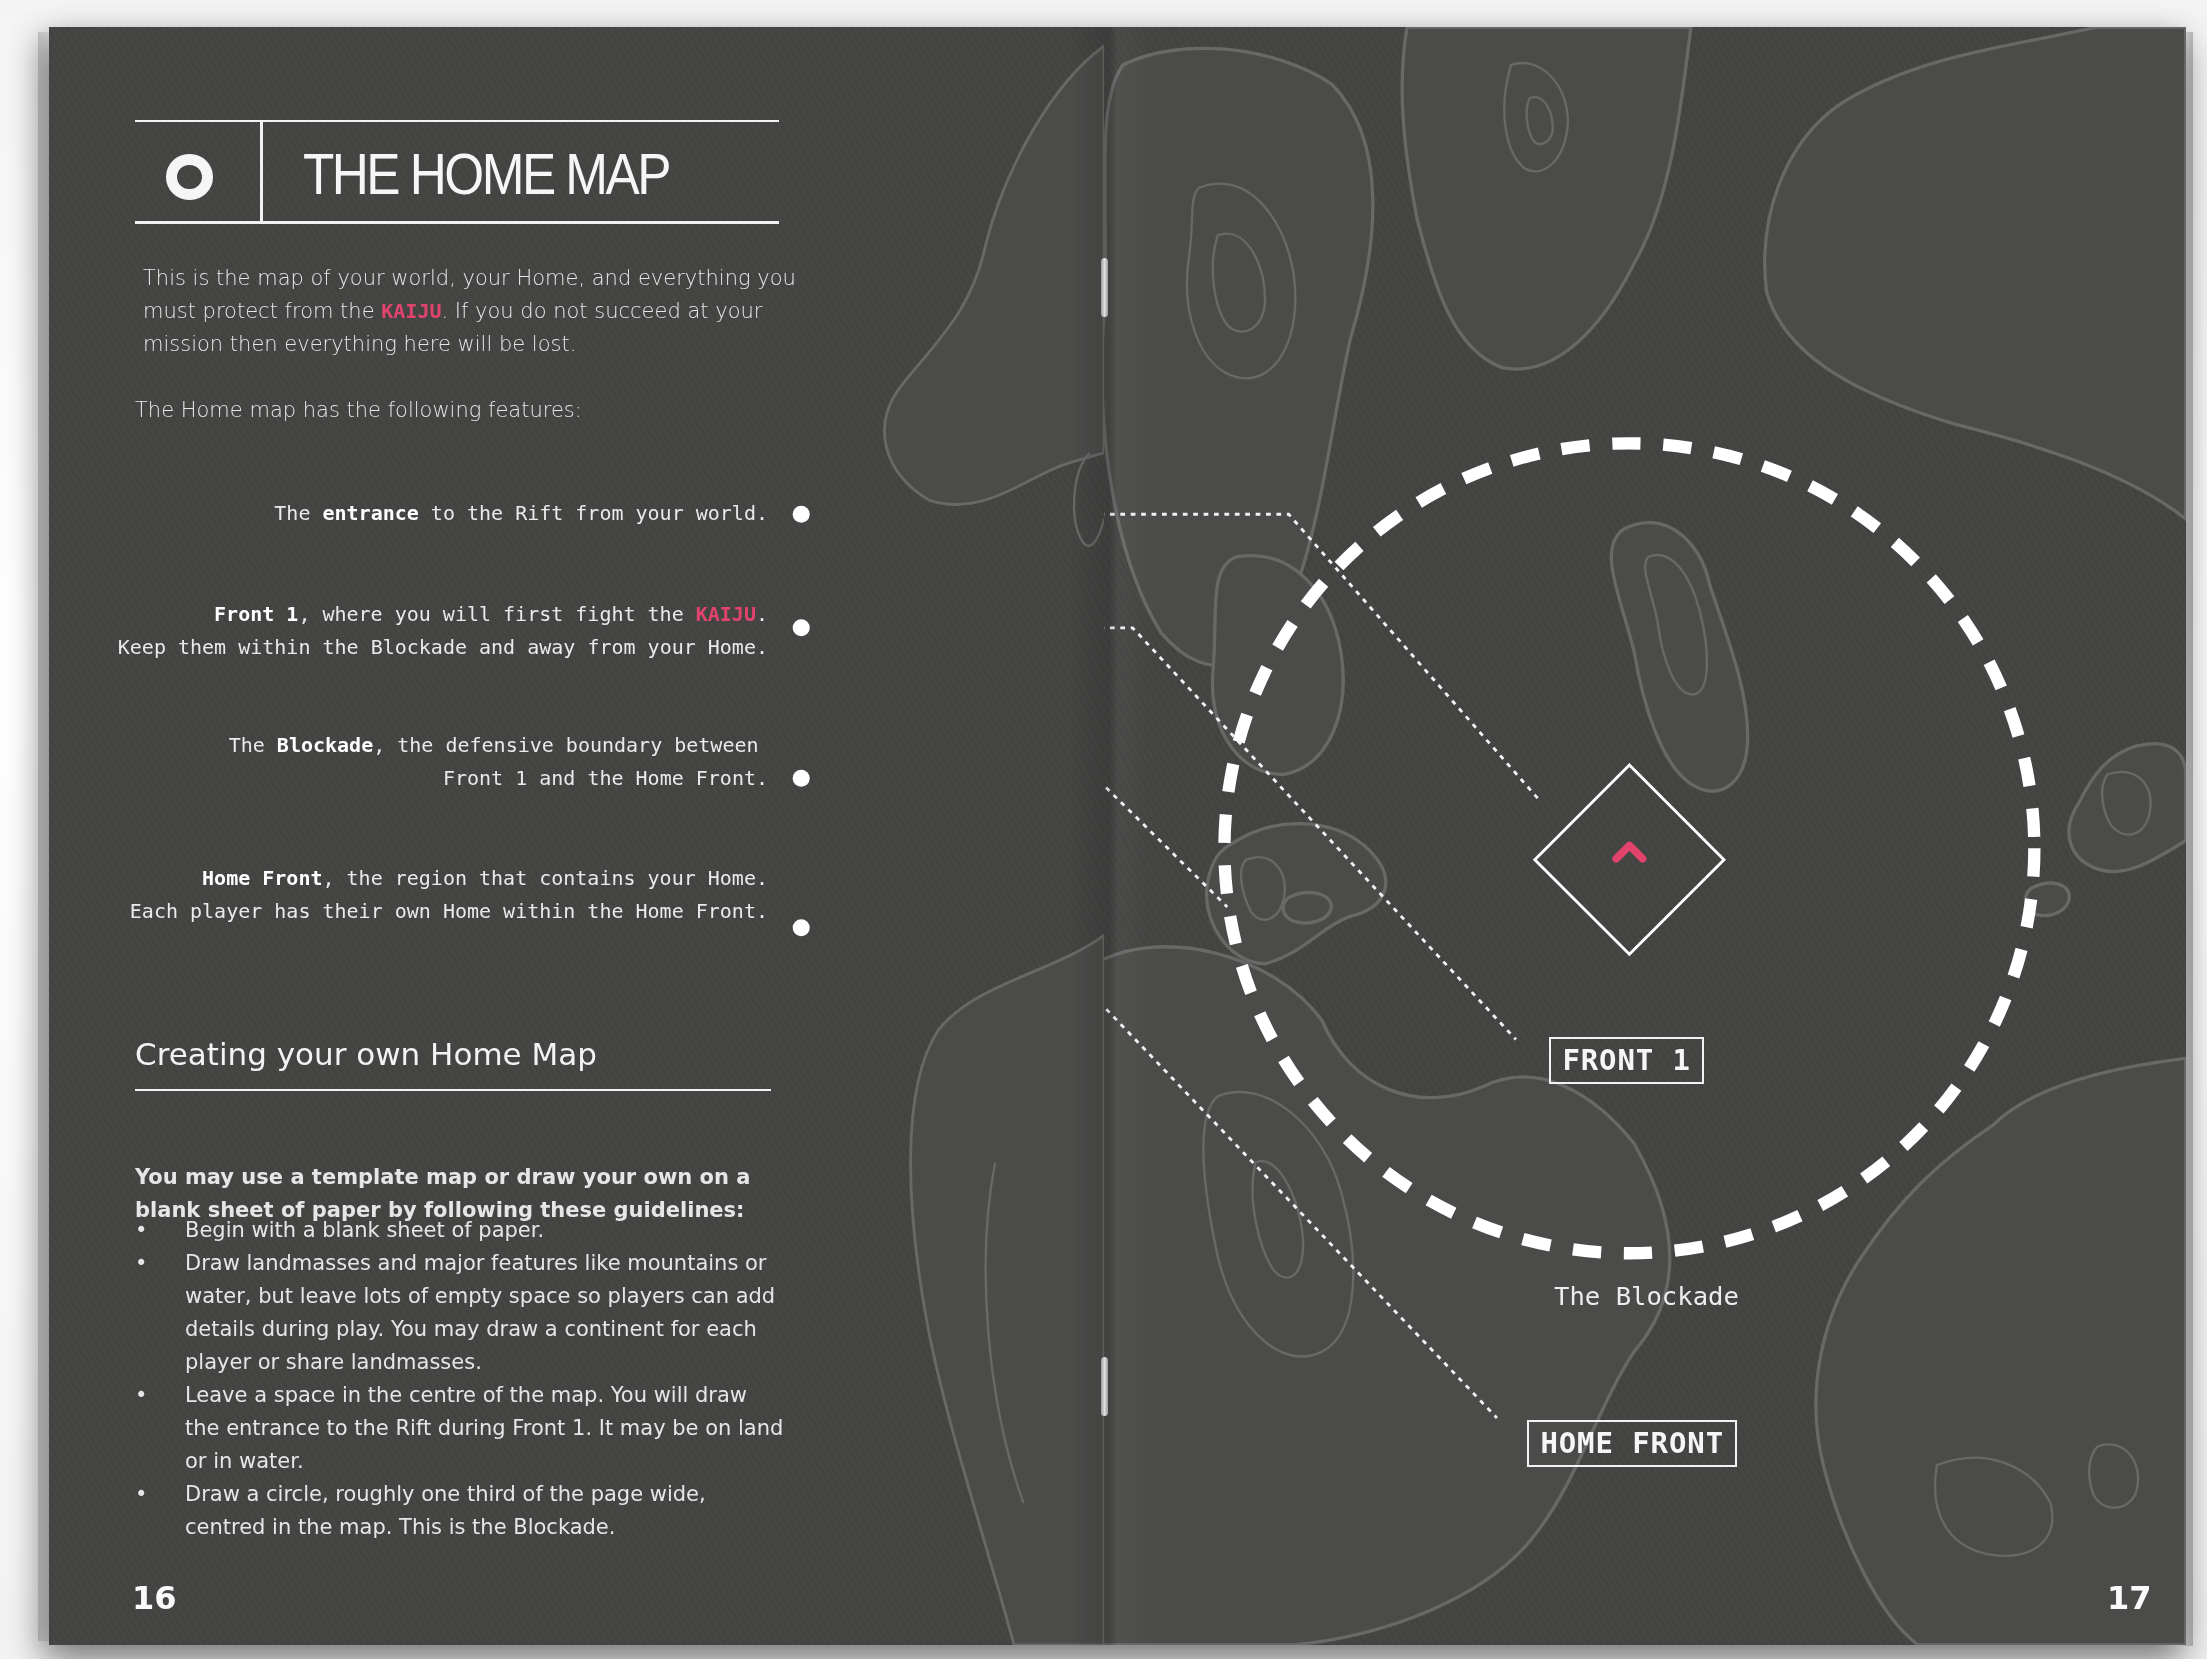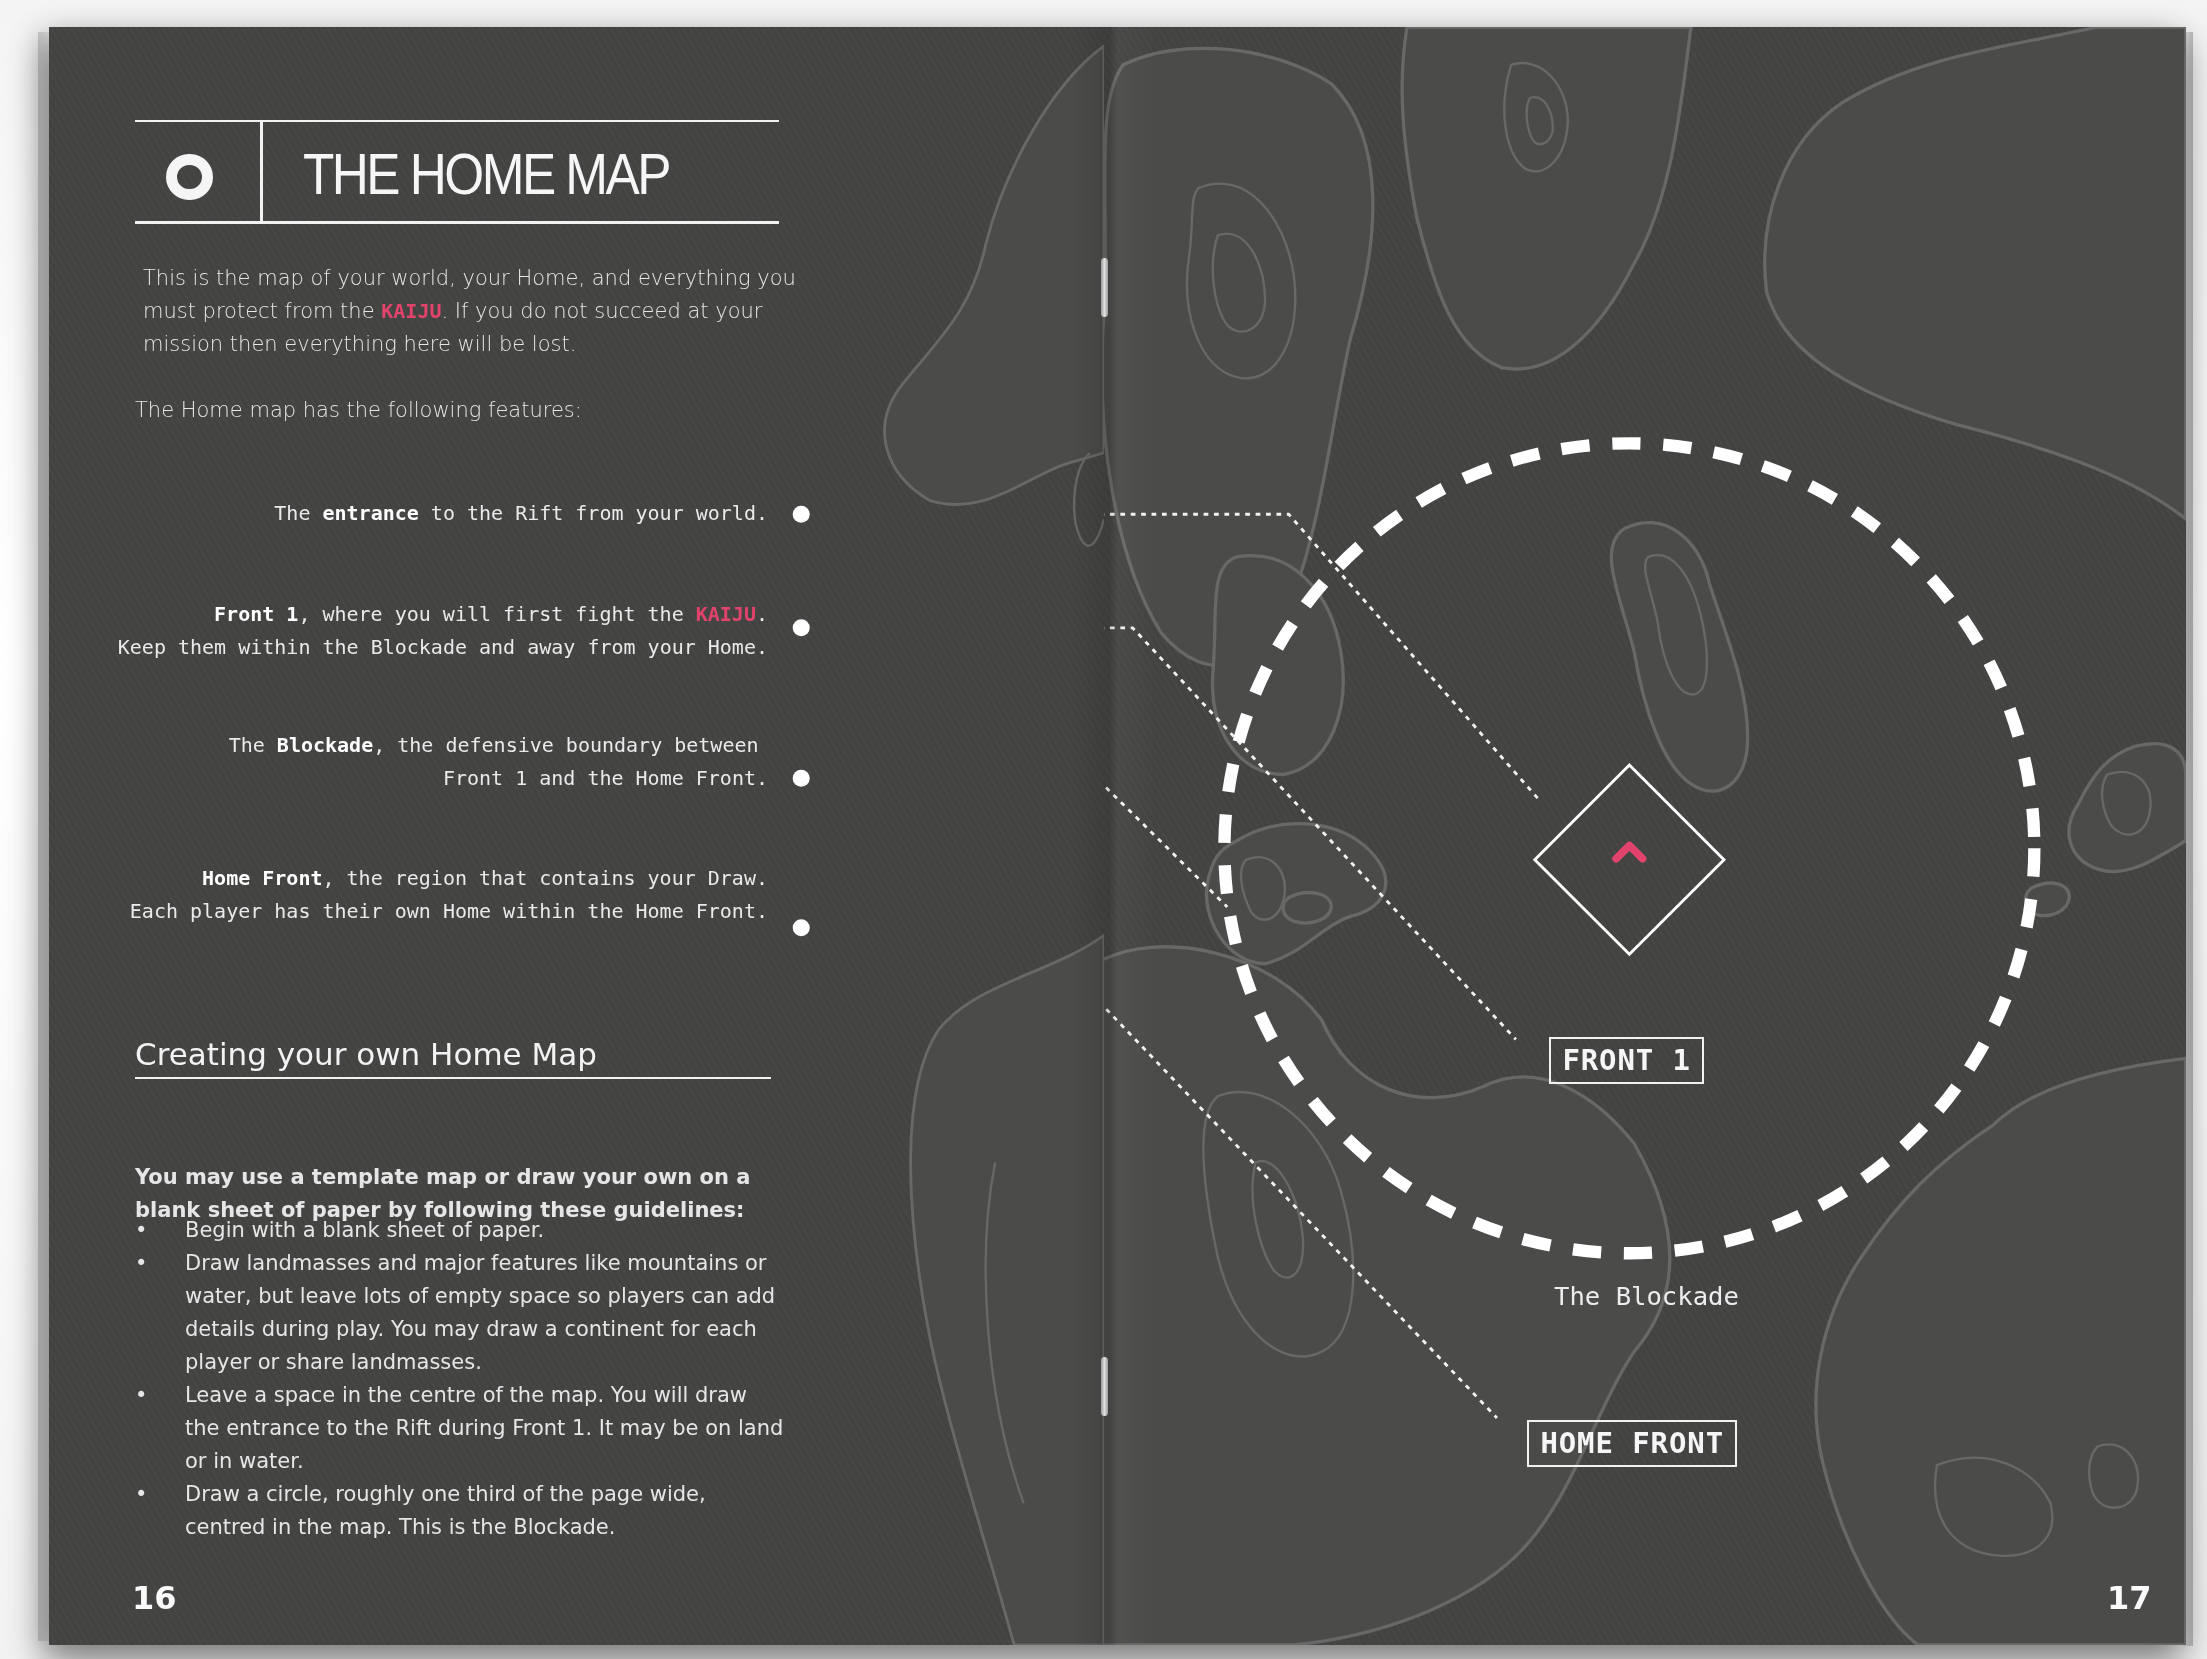--- a/index.html
+++ b/index.html
@@ -66,21 +66,21 @@
   .feature {
     position: absolute; right: 0; width: 719px; text-align: right;
     font-family: "DejaVu Sans Mono", monospace; font-size: 20px; line-height: 33px; color: #eaeaea;
   }
   .feature b { font-weight: bold; color: #ffffff; text-align: right; }
   .feature .red { color: #e2436d; font-weight: bold; }
 
   .section-heading {
     position: absolute; left: 86px; top: 1009px; width: 636px;
     font-family: "DejaVu Sans", sans-serif; font-size: 31px; color: #f3f3f3;
-    padding-bottom: 5px; border-bottom: 2.8px solid #f2f2f2;
+    padding-bottom: 17px; border-bottom: 2.8px solid #f2f2f2;
   }
   ul.guidelines {
     position: absolute; left: 86px; top: 1187px; width: 653px; margin: 0; padding: 0; list-style: none;
     font-family: "DejaVu Sans", sans-serif; font-size: 21px; line-height: 33px; color: #e6e6e6;
   }
   ul.guidelines li { position: relative; padding-left: 50px; }
   ul.guidelines li .bullet { position: absolute; left: 0; top: 0; }
 
   .page-num {
     position: absolute; top: 1552px; font-family: "DejaVu Sans", sans-serif;
@@ -134,21 +134,21 @@
       </div>
       <div class="feature" style="top:571px;">
         <div><b>Front 1</b><span>, where you will first fight the </span><span class="red">KAIJU</span><span>.</span></div>
         <div>Keep them within the Blockade and away from your Home.</div>
       </div>
       <div class="feature" style="top:702px; width:729px;">
         <div style="padding-right:9.5px;padding-left:36px;"><span>The </span><b>Blockade</b><span>, the defensive boundary between </span></div>
         <div>Front 1 and the Home Front.</div>
       </div>
       <div class="feature" style="top:835px;">
-        <div><b>Home Front</b><span>, the region that contains your Draw.</span></div>
+        <div><b>Home Front</b><span>, the region that contains your Home.</span></div>
         <div>Each player has their own Home within the Home Front.</div>
       </div>
     </div>
 
     <div class="section-heading">Creating your own Home Map</div>
     <div class="body-text" style="top:1134px; width:644px;font-weight:bold;">You may use a template map or draw your own on a blank sheet of paper by following these guidelines:</div>
 
     <ul class="guidelines">
       <li><span class="bullet">•</span><span>Begin with a blank sheet of paper.</span></li>
       <li><span class="bullet">•</span><span>Draw landmasses and major features like mountains or water, but leave lots of empty space so players can add details during play. You may draw a continent for each player or share landmasses.</span></li>

